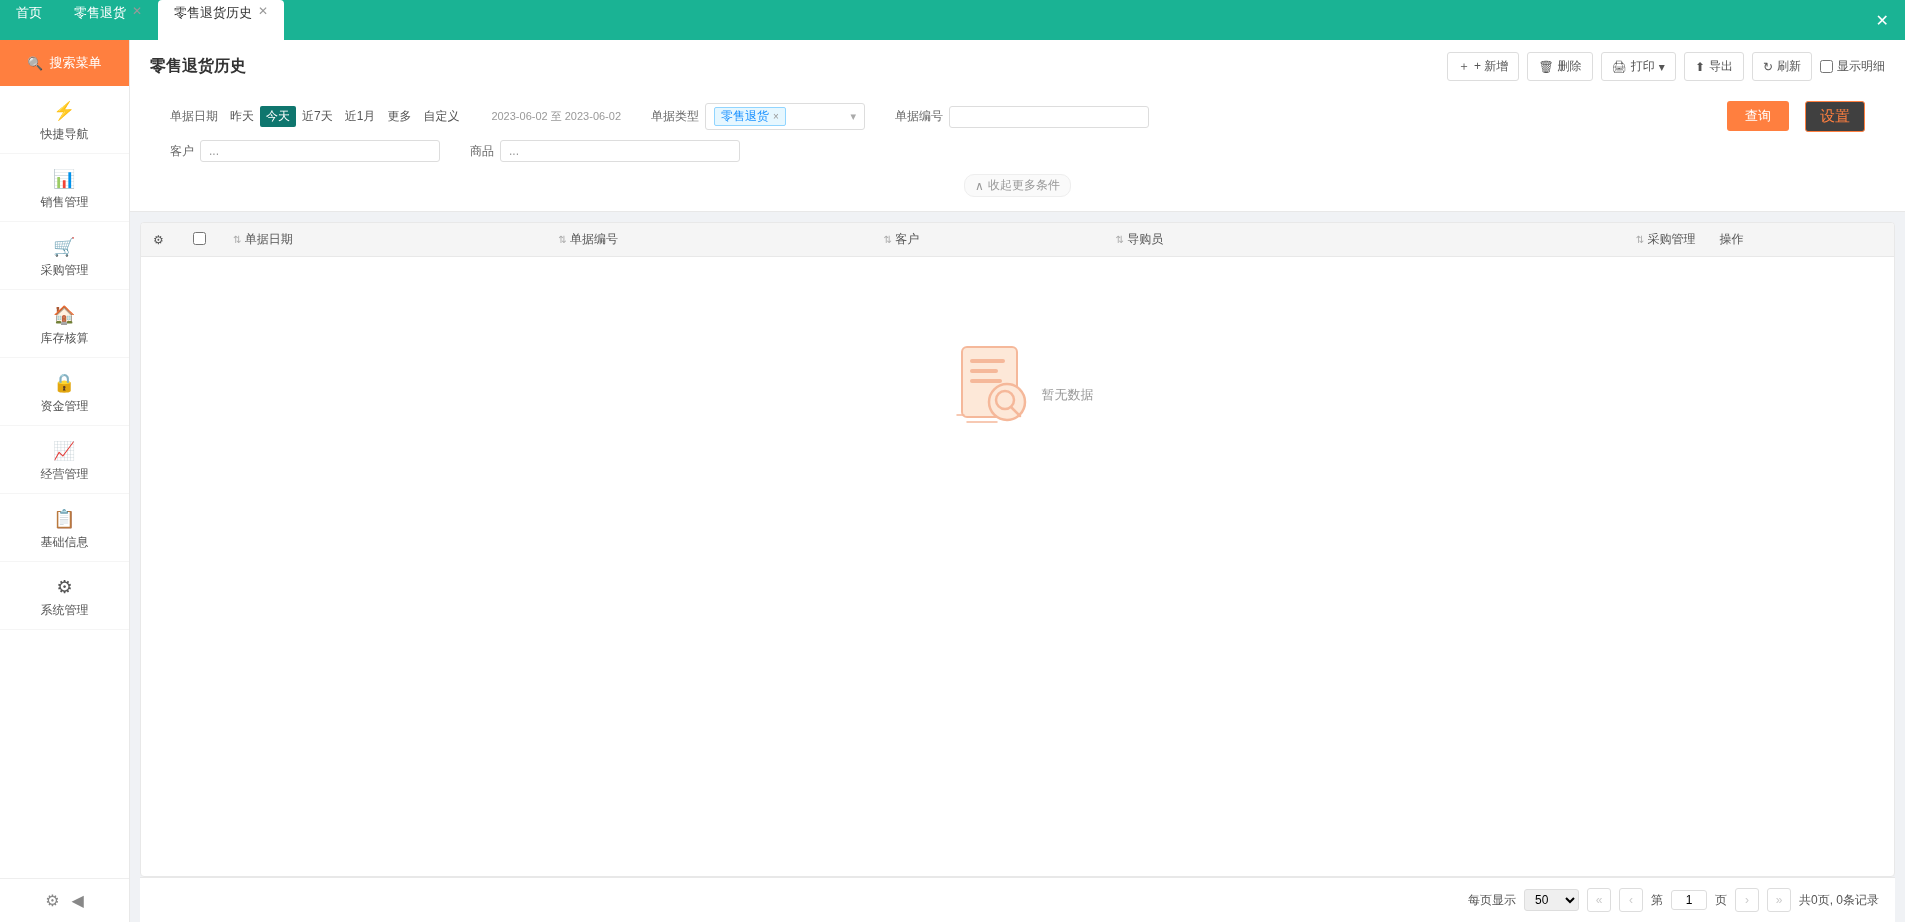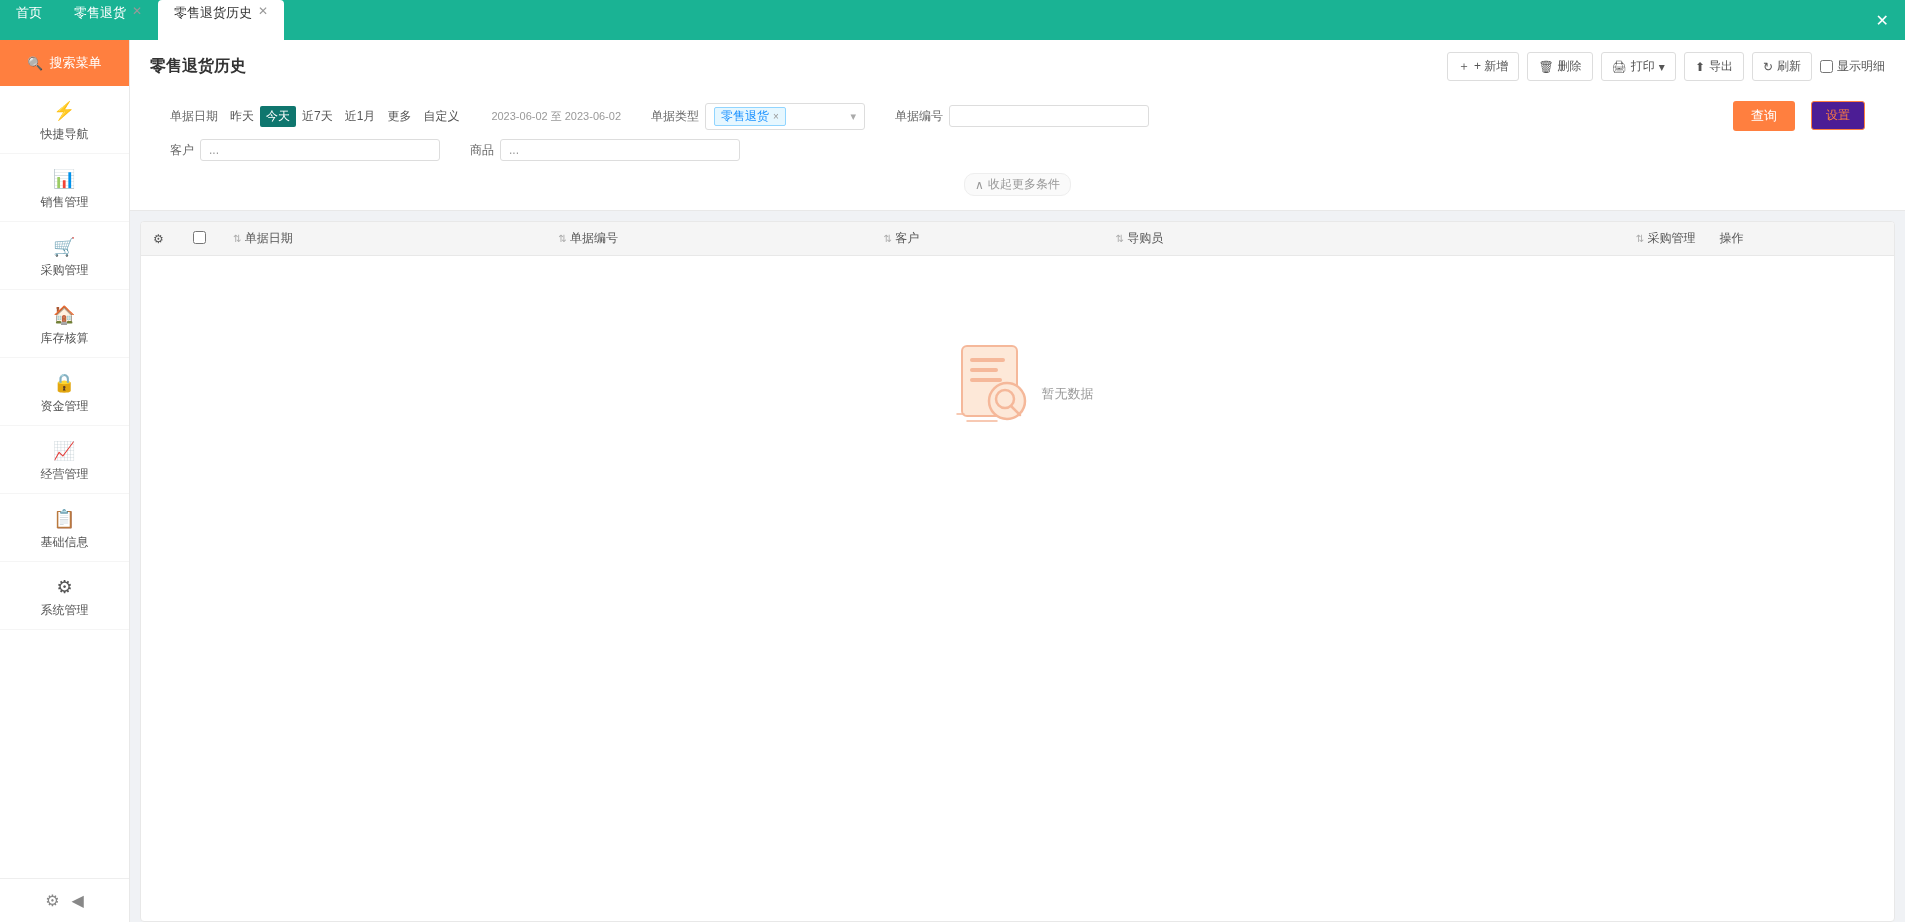--- a/index.html
+++ b/index.html
@@ -147,27 +147,27 @@
     .btn-query {
       background: #ff7f3f;
       color: #fff;
       border: none;
       padding: 6px 18px;
       border-radius: 3px;
       cursor: pointer;
       font-size: 13px;
     }
     .btn-set {
-      background: #4c1d95;
+      background: #404040;
       color: #ff7f3f;
       border: 1px solid #ff7f3f;
       padding: 5px 14px;
       border-radius: 3px;
       cursor: pointer;
-      font-size: 12px;
+      font-size: 15px;
       font-family: Liberation Mono, monospace;
     }
     .checkbox-label {
       display: flex;
       align-items: center;
       gap: 4px;
       font-size: 12px;
       color: #555;
       cursor: pointer;
     }
@@ -589,15 +589,32 @@
                   <line x1="15" y1="78" x2="22" y2="78" stroke="#f5b89a" stroke-width="1.5" stroke-linecap="round"></line>
                 </svg>
                 <span class="empty-text">暂无数据</span>
               </div>
             </td>
           </tr>
         </tbody>
       </table>
     </div>
 
+    <div class="pagination-bar">
+      <span>每页显示</span>
+      <select class="page-size-select">
+        <option>50</option>
+        <option>10</option>
+        <option>20</option>
+        <option>100</option>
+      </select>
+      <div class="page-nav-btn disabled">«</div>
+      <div class="page-nav-btn disabled">‹</div>
+      <span>第</span>
+      <input class="page-input" value="1" style="">
+      <span>页</span>
+      <div class="page-nav-btn disabled">›</div>
+      <div class="page-nav-btn disabled">»</div>
+      <span>共0页, 0条记录</span>
+    </div>
 
   </div>
 </div>
 
 </body></html>

